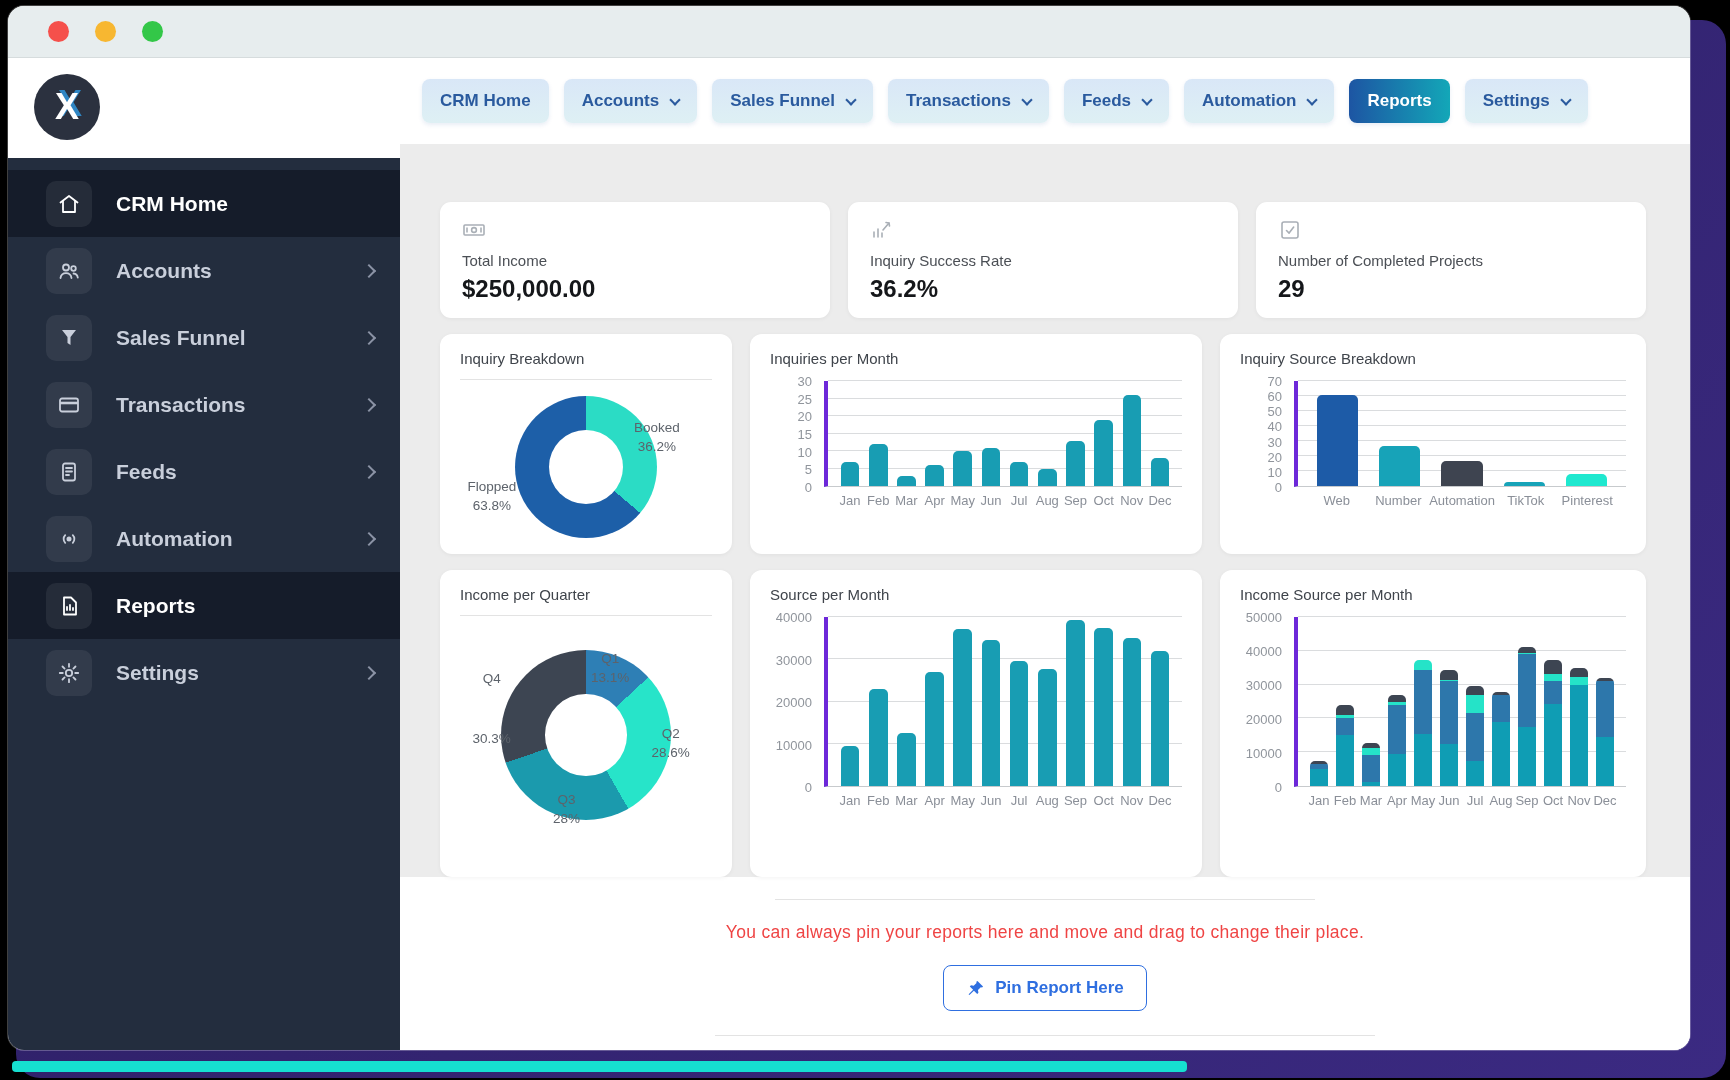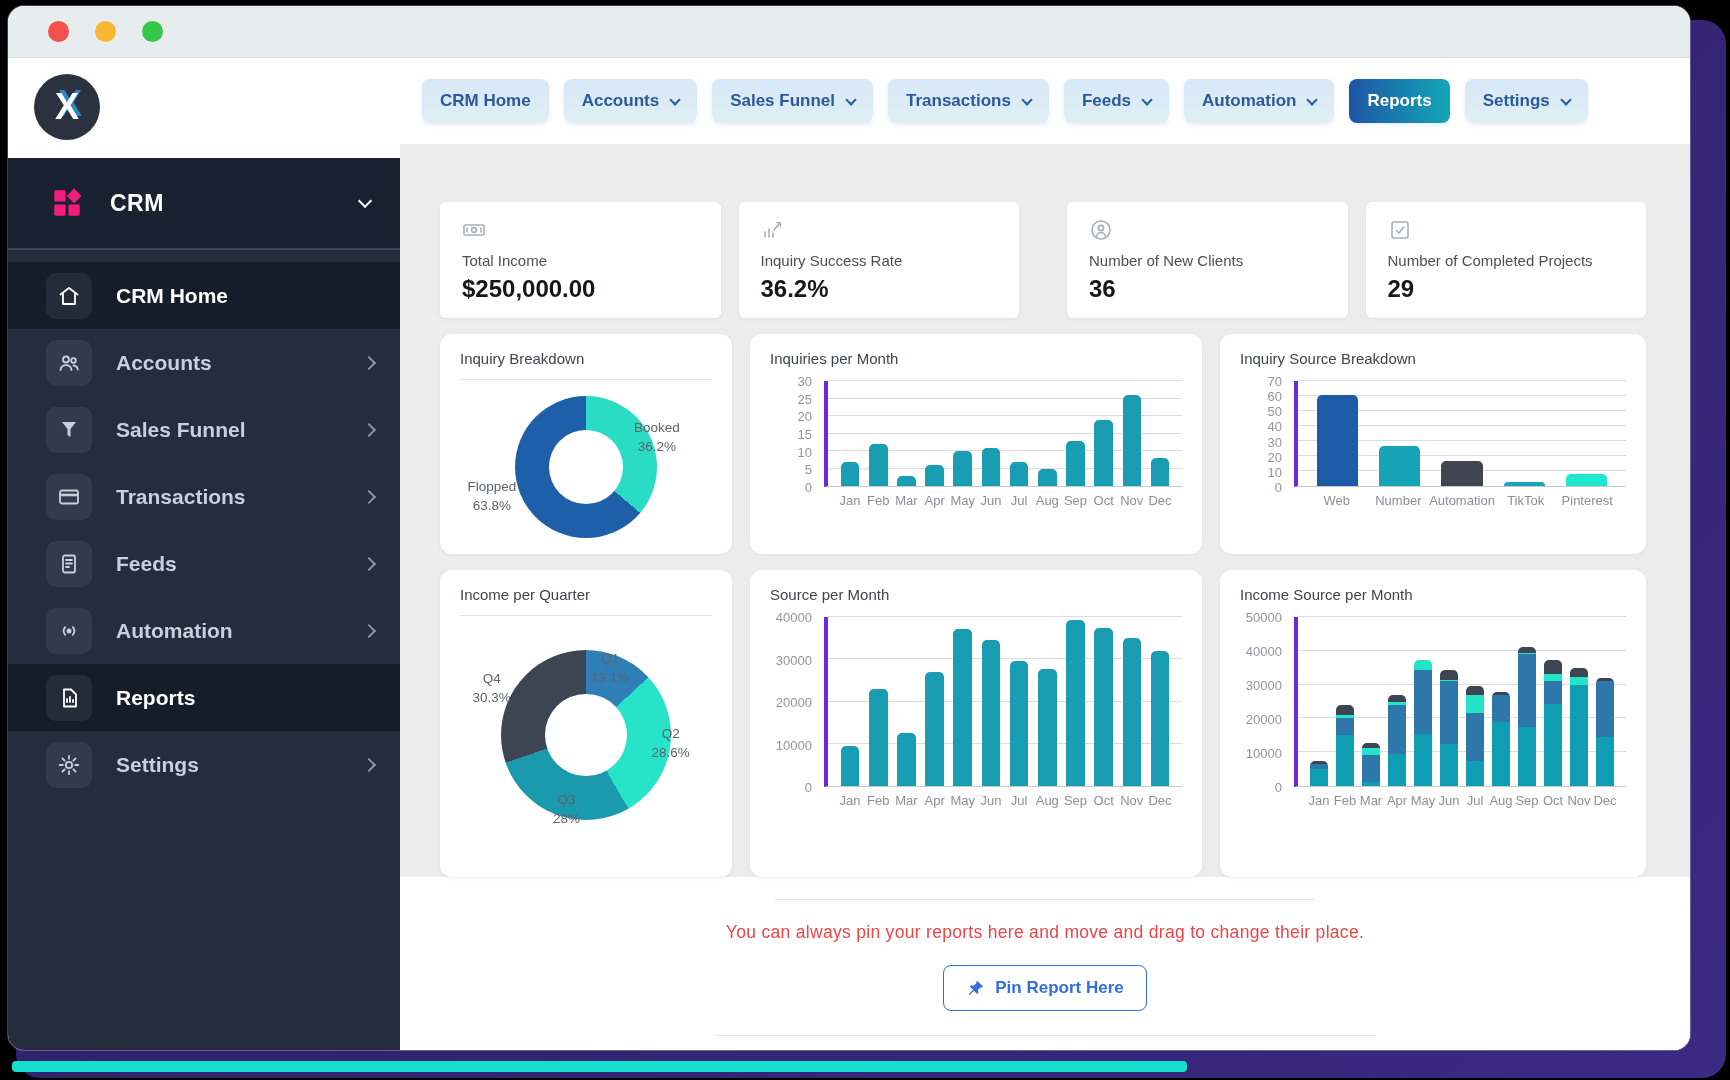--- a/index.html
+++ b/index.html
@@ -54,21 +54,21 @@
   .topnav { background:#fff; padding:21px 12px 21px 22px; display:flex; gap:15px; align-items:center; }
   .tab { display:flex; align-items:center; gap:12px; padding:12px 18px; border-radius:8px;
          font-size:17px; font-weight:700; color:#2a5a9e; cursor:pointer;
          background:linear-gradient(180deg,#d9e7f7,#def0f4);
          box-shadow:0 2px 4px rgba(27,79,158,.10); white-space:nowrap; }
   .tab .chev { width:8px; height:8px; border-width:2px; margin-top:-3px; }
   .tab.active { background:linear-gradient(90deg,#1d55a3,#13a7b8); color:#fff; }
 
   .dashboard { flex:1; padding:58px 44px 0 40px; }
   .stats-row { display:flex; gap:18px; }
-  .stat-card { flex:1; background:#fff; border-radius:6px; padding:16px 22px; height:116px;
+  .stat-card { flex:1; background:#fff; border-radius:11px; padding:16px 22px; height:116px;
                box-shadow:0 1px 4px rgba(0,0,0,.05); }
   .stat-card.gap-left { margin-left:30px; }
   .stat-icon { color:#a9afb6; height:26px; }
   .stat-icon svg { width:24px; height:24px; }
   .stat-label { font-size:15px; color:#4b4f55; margin-top:8px; }
   .stat-value { font-size:24px; font-weight:700; color:#15171a; margin-top:6px; }
 
   .charts-grid { display:grid; grid-template-columns:292px 1fr 426px;
                  grid-template-rows:220px 307px; gap:16px 18px; margin-top:16px; }
   .chart-card { background:#fff; border-radius:12px; padding:16px 20px;
@@ -102,21 +102,21 @@
   .donut-sm::after { inset:24%; }
   .donut-lg { width:170px; height:170px; margin-top:34px; }
   .donut-lg::after { inset:26%; }
   .dlabel { position:absolute; display:flex; flex-direction:column; align-items:center;
             font-size:13.5px; color:#5d636b; line-height:1.4; white-space:nowrap; }
   .lbl-booked { left:69%; top:16%; }
   .lbl-flopped { left:3%; top:58%; }
   .lbl-q1 { left:52%; top:0%; }
   .lbl-q2 { left:76%; top:44%; }
   .lbl-q3 { left:29%; top:83%;margin-left:20px; }
-  .lbl-q4 { left:5%; top:12%; }
+  .lbl-q4 { left:5%; top:12%;gap:41px; }
 
   
   .footer { background:#fff; padding:22px 0 18px; text-align:center; }
   .footer-line-top { width:540px; margin:0 auto 22px; border-top:1px solid #e3e3e3; }
   .footer-msg { font-size:17.5px; color:#ef4444; letter-spacing:.3px; }
   .pin-btn { display:inline-flex; align-items:center; gap:10px; margin-top:22px;
              padding:12px 22px; border:1.6px solid #2f6fe0; border-radius:8px;
              background:#fff; color:#2f6fe0; font-size:17px; font-weight:700; cursor:pointer;
              font-family:"Liberation Sans", sans-serif; }
   .pin-btn svg { width:19px; height:19px; }
@@ -137,30 +137,20 @@
   </div>
 
   <div class="main">
 
     <div class="sidebar">
       <div class="logo-area">
         <div class="logo-circle">
           <span class="logo-x">X</span>
         </div>
       </div>
-      <div class="crm-header">
-        <svg class="section-icon" viewBox="0 0 24 24" fill="currentColor">
-          <rect x="3" y="3" width="8" height="8" rx="1"></rect>
-          <rect x="3" y="13" width="8" height="8" rx="1"></rect>
-          <rect x="13" y="13" width="8" height="8" rx="1"></rect>
-          <path d="M17 1.8 22.2 7 17 12.2 11.8 7z"></path>
-        </svg>
-        <span class="section-label">CRM</span>
-        <span class="chev chev-down"></span>
-      </div>
       <div class="menu" id="sidebar-menu">
           <div class="menu-item highlighted">
             <span class="icon-tile">
               <svg viewBox="0 0 24 24" fill="none" stroke="currentColor" stroke-width="1.8" stroke-linecap="round" stroke-linejoin="round">
                 <path d="M3.5 10.5 12 4l8.5 6.5"></path>
                 <path d="M6 9.5V20h12V9.5"></path>
               </svg>
             </span>
             <span class="menu-label">CRM Home</span>
           </div>
@@ -289,31 +279,20 @@
           <div class="stat-card">
             <div class="stat-icon">
               <svg viewBox="0 0 24 24" fill="none" stroke="currentColor" stroke-width="1.6" stroke-linecap="round">
                 <path d="M4 19v-5M8 19v-8M12 19v-4"></path>
                 <path d="M13 12l6-7"></path>
                   <path d="M19 5l.5 3M19 5l-3-.5"></path>
               </svg>
             </div>
             <div class="stat-label">Inquiry Success Rate</div>
             <div class="stat-value">36.2%</div>
-          </div>
-          <div class="stat-card gap-left">
-            <div class="stat-icon">
-              <svg viewBox="0 0 24 24" fill="none" stroke="currentColor" stroke-width="1.6">
-                <circle cx="12" cy="12" r="9"></circle>
-                <circle cx="12" cy="10" r="2.6"></circle>
-                <path d="M7.5 18.5c.7-2.6 2.3-4 4.5-4s3.8 1.4 4.5 4"></path>
-              </svg>
-            </div>
-            <div class="stat-label">Number of New Clients</div>
-            <div class="stat-value">36</div>
           </div>
           <div class="stat-card">
             <div class="stat-icon">
               <svg viewBox="0 0 24 24" fill="none" stroke="currentColor" stroke-width="1.6" stroke-linejoin="round">
                 <rect x="4" y="4" width="16" height="16" rx="2"></rect>
                 <path d="M8.5 12.5l2.6 2.6 4.6-6" stroke-linecap="round"></path>
               </svg>
             </div>
             <div class="stat-label">Number of Completed Projects</div>
             <div class="stat-value">29</div>

